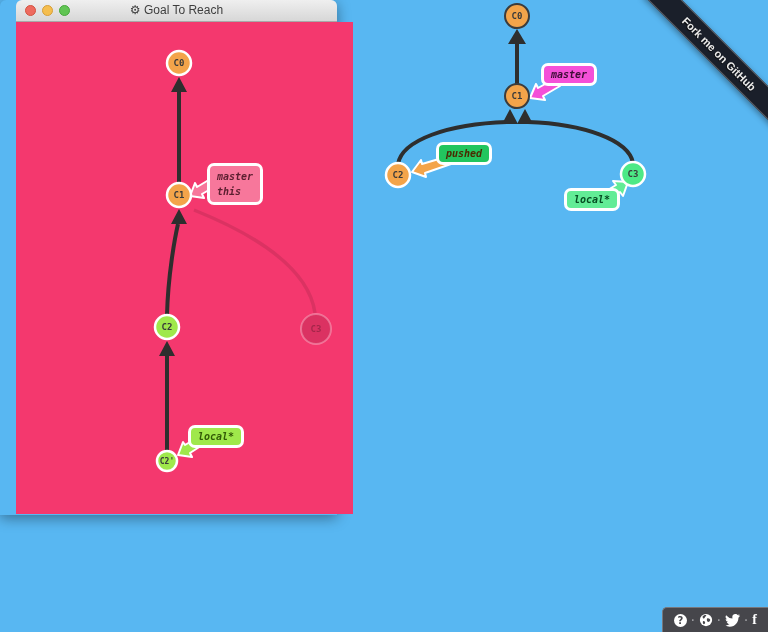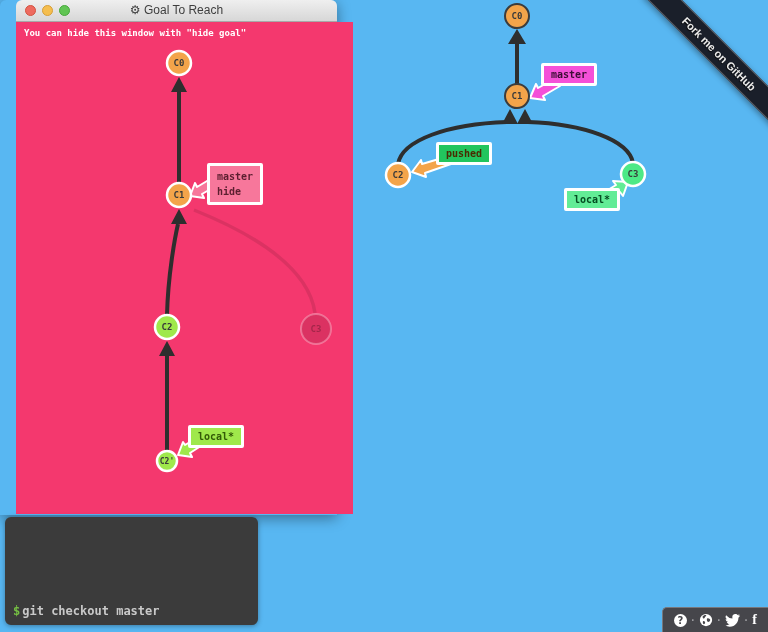--- a/index.html
+++ b/index.html
@@ -9,22 +9,22 @@
 
   svg text { font-family:"DejaVu Sans Mono", monospace; font-weight:bold; }
 
   
   #main-svg { position:absolute; left:0; top:0; z-index:1; }
 
   
   .ref-label {
     position:absolute; z-index:2;
     font-family:"DejaVu Sans Mono", monospace; font-weight:bold; font-size:10px;
-    border:3px solid #fff; border-radius:2px; padding:3px 7px;
-    white-space:pre; text-align:center;
+    border:3px solid #fff; border-radius:7px; padding:3px 7px;
+    white-space:pre; text-align:center;font-style:italic;
   }
   .ref-master-main { left:541px; top:63px; background:#F450D8; color:#3d0d36; }
   .ref-pushed-main { left:436px; top:142px; background:#22c55e; color:#4a2b00; }
   .ref-local-main  { left:564px; top:188px; background:#62EC96; color:#054d22;text-align:center; }
   .ref-masterlocal-goal { left:191px; top:141px; background:#F7779B; color:#5C1F30; line-height:15px; text-align:left; }
   .ref-pushed-goal { left:172px; top:403px; background:#9FE84B; color:#335b07; }
 
   
   #goal-window {
     position:absolute; left:0; top:0; width:337px; height:515px; z-index:5;
@@ -129,21 +129,20 @@
     <div id="goal-titlebar">
       <div class="traffic">
         <span class="tl-close"></span>
         <span class="tl-min"></span>
         <span class="tl-zoom"></span>
       </div>
       <span>⚙</span>
       <span>Goal To Reach</span>
     </div>
     <div id="goal-body">
-      <div id="goal-hint">You can hide this window with "hide goal"</div>
 
       <svg id="goal-svg" width="337" height="492" viewBox="0 0 337 492">
         <path d="M 299 291 C 293 248, 245 215, 178 188" stroke="rgba(0,0,0,0.10)" stroke-width="3.5" fill="none"></path>
         <g stroke="#2E2E2E" stroke-width="4" fill="none">
           <path d="M 163 161 L 163 70"></path>
           <path d="M 151 293 C 152 253, 159 215, 162 202"></path>
           <path d="M 151 428 L 151 334"></path>
         </g>
         <g fill="#2E2E2E" stroke="none">
           <polygon points="163,55 155,70 171,70"></polygon>
@@ -161,28 +160,25 @@
           <text x="163" y="176" text-anchor="middle" font-size="9" fill="#3A3A3A">C1</text>
           <circle cx="151" cy="305" r="12" fill="#9FE84B" stroke="#FFFFFF" stroke-width="2.5"></circle>
           <text x="151" y="308" text-anchor="middle" font-size="9" fill="#3A3A3A">C2</text>
           <circle cx="151" cy="439" r="10" fill="#9FE84B" stroke="#FFFFFF" stroke-width="2.5"></circle>
           <text x="151" y="442" text-anchor="middle" font-size="8" fill="#3A3A3A">C2'</text>
           <circle cx="300" cy="307" r="15" fill="rgba(0,0,0,0.10)" stroke="rgba(255,255,255,0.30)" stroke-width="2"></circle>
           <text x="300" y="310" text-anchor="middle" font-size="9" fill="rgba(0,0,0,0.25)">C3</text>
         </g>
       </svg>
 
-      <div class="ref-label ref-masterlocal-goal"><span>master</span><br><span>hide</span></div>
+      <div class="ref-label ref-masterlocal-goal"><span>master</span><br><span>this</span></div>
       <div class="ref-label ref-pushed-goal">local*</div>
     </div>
   </div>
 
-  <div id="terminal">
-    <div id="terminal-line"><span class="prompt">$</span><span>git checkout master</span></div>
-  </div>
 
   <div id="ribbon">Fork me on GitHub</div>
 
   <div id="footer-bar">
     <span class="help-circle">?</span>
     <span class="dot">·</span>
     <svg class="icon-svg" width="14" height="14" viewBox="0 0 16 16">
       <circle cx="8" cy="8" r="7" fill="#fff"></circle>
       <path fill="#46464B" d="M4 4.2c1-1.6 3-2.2 4.5-1.7-.5 1-1.5 1.5-2 3C6 7 4.5 6.7 4 4.2z M9.5 6c1.5-.5 3 .5 3.4 2-.4 1.6-1.9 2.6-2.9 2.1-1-.5-1.5-3.1-.5-4.1z M5 9.2c1-.1 2 .7 2 1.9s-1.2 2-2 1.5C4.2 12 4 9.3 5 9.2z"></path>
     </svg>

